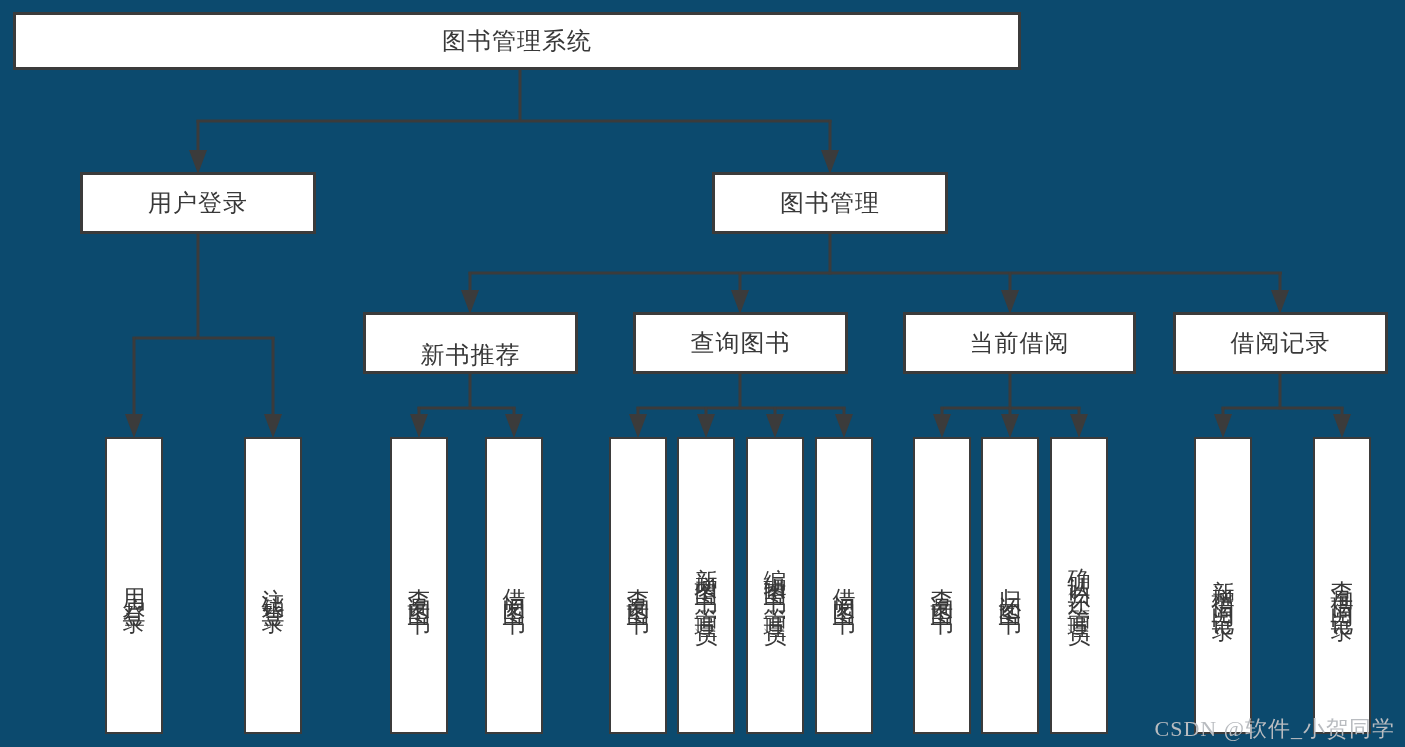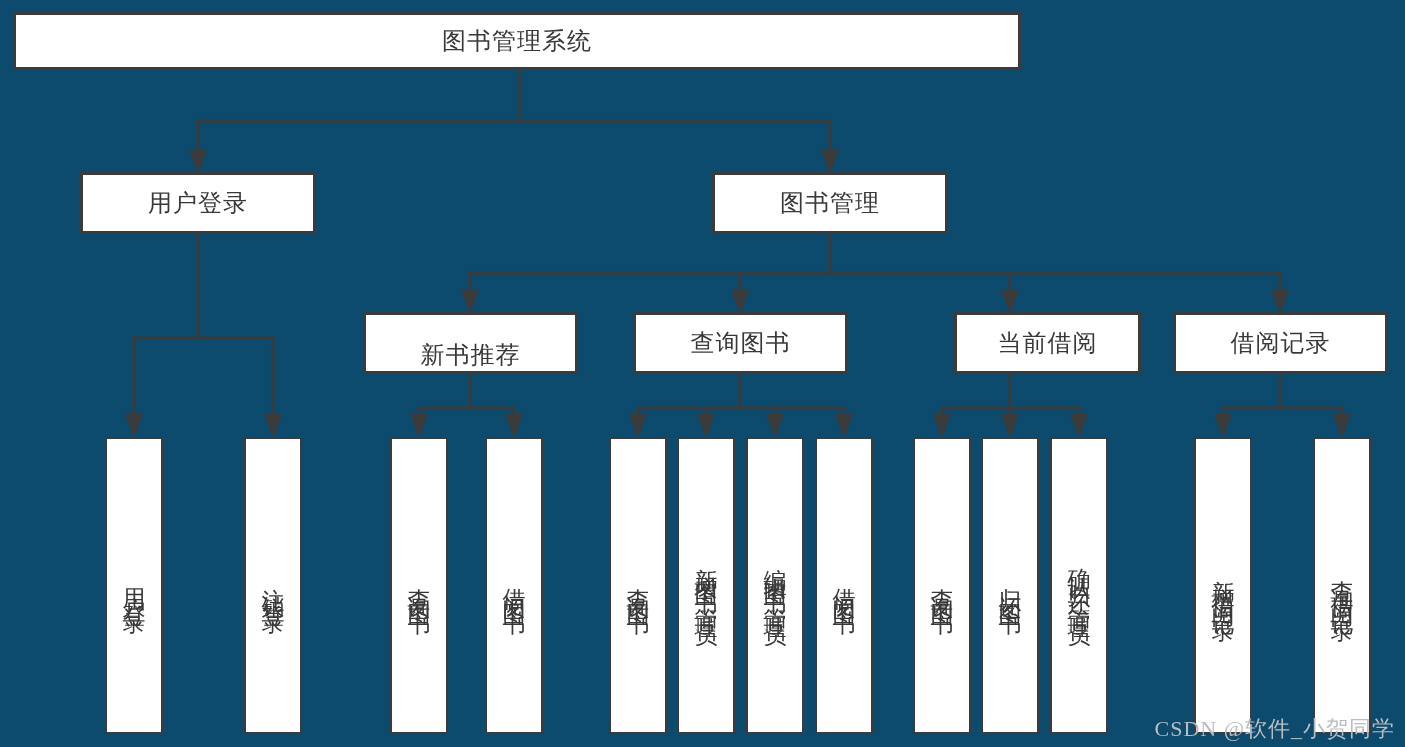--- a/index.html
+++ b/index.html
@@ -147,21 +147,21 @@
   <div class="box lvl" style="left:712px; top:172px; width:236px;">
     <span class="hlabel">图书管理</span>
   </div>
 
   <div class="box lvl" style="left:363px; top:312px; width:215px;align-items:flex-end;">
     <span class="hlabel">新书推荐</span>
   </div>
   <div class="box lvl" style="left:633px; top:312px; width:215px;">
     <span class="hlabel">查询图书</span>
   </div>
-  <div class="box lvl" style="left:954px; top:312px; width:187px;text-align:right;">
+  <div class="box lvl" style="left:903px; top:312px; width:233px;text-align:right;">
     <span class="hlabel">当前借阅</span>
   </div>
   <div class="box lvl" style="left:1173px; top:312px; width:215px;">
     <span class="hlabel">借阅记录</span>
   </div>
 
   <div class="box vbox leaf" style="left:105px;">
     <span class="vlabel">用户登录</span>
   </div>
   <div class="box vbox leaf" style="left:244px;">

